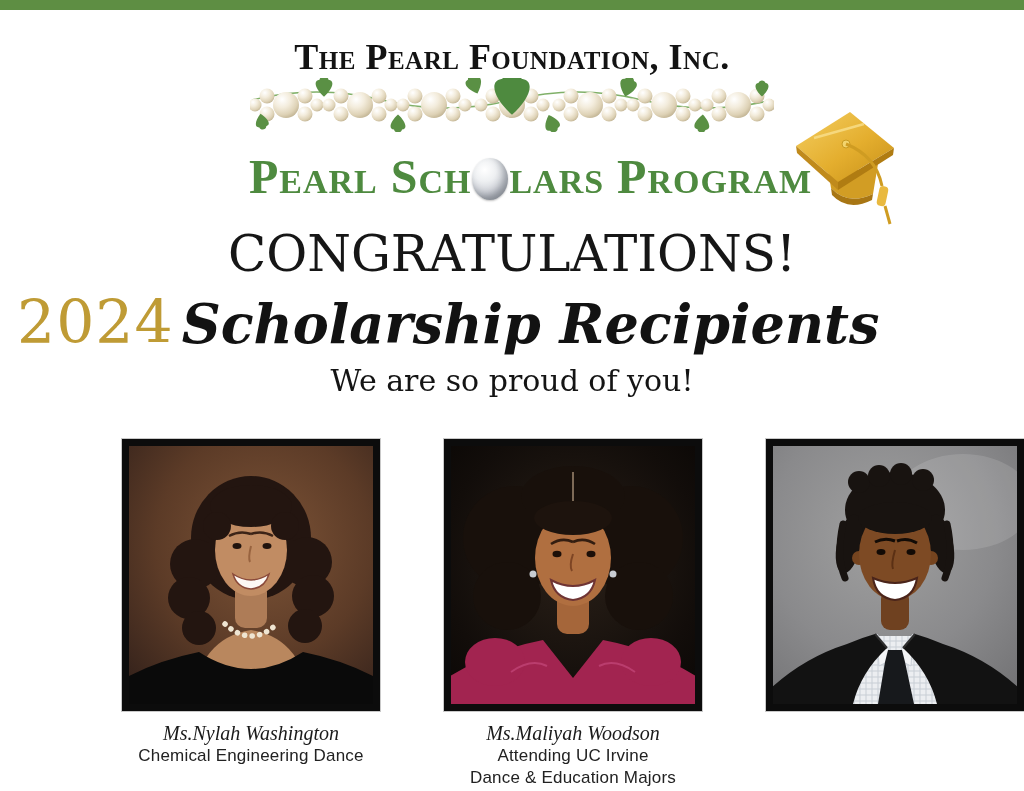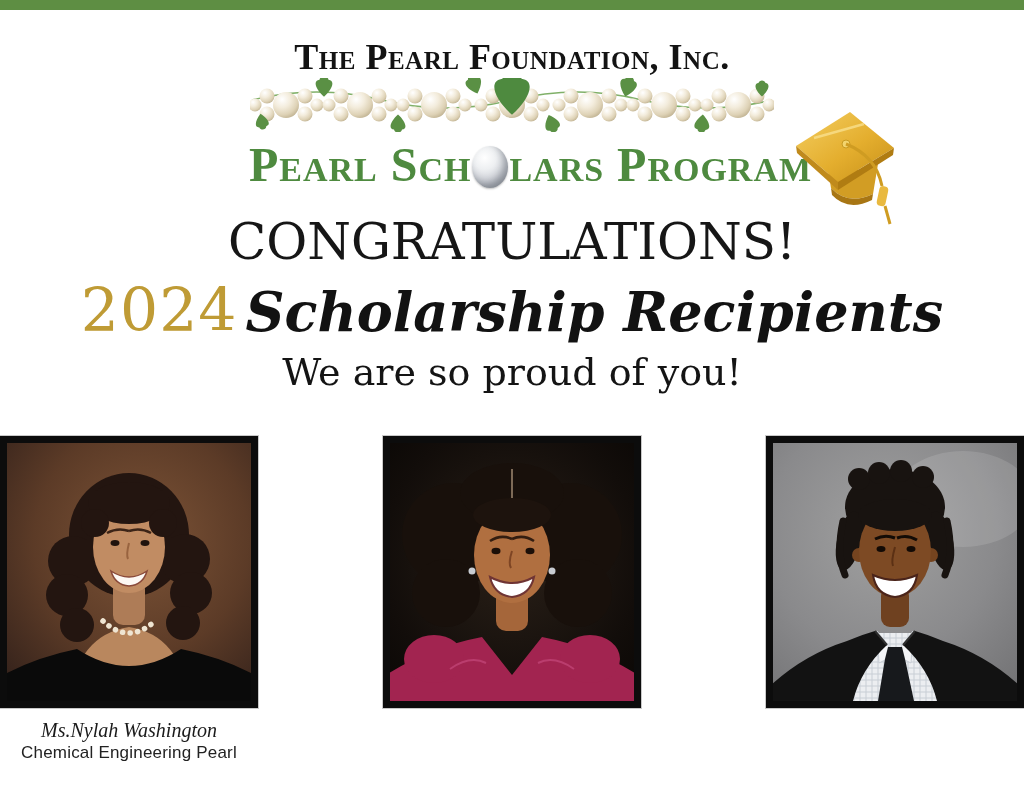--- a/index.html
+++ b/index.html
@@ -13,55 +13,55 @@
   .org-name {
     margin:28px 0 0; text-align:center;
     font-variant:small-caps; font-weight:700; font-size:36px; line-height:1.1;
     letter-spacing:0.5px; color:#131313;
     font-family:"Liberation Serif", serif;
   }
 
   .pearl-band { width:524px; height:54px; margin:0 auto; display:block; }
 
   .program {
-    margin:8px 0 0; text-align:center;
+    margin:20px 0 0; text-align:center;
     font-variant:small-caps; font-weight:700; font-size:48px; line-height:1.05;
     letter-spacing:1px; color:#4e8a3f;
     font-family:"Liberation Serif", serif;
     padding-left:37px;
   }
   .pearl-o {
     display:inline-block; width:36px; height:42px; border-radius:50%;
     background: radial-gradient(circle at 35% 28%, #ffffff 0%, #eef0f2 30%, #c9ccd3 65%, #93979f 100%);
     box-shadow: inset -4px -5px 7px rgba(85,90,100,.45), 0 1px 2px rgba(0,0,0,.25);
     vertical-align:-7px; margin:0 1px;
   }
 
   .grad-cap { position:absolute; left:786px; top:100px; width:118px; height:126px; }
 
   .congrats {
     margin:26px 0 12px; text-align:center;
     font-family:"DejaVu Serif", serif; font-weight:500;
     font-size:50px; line-height:1.04; letter-spacing:0; color:#161616;
   }
-  .recipients-line { text-align:center; margin-top:0; line-height:1; white-space:nowrap; }
+  .recipients-line { margin-top:0; line-height:1; white-space:nowrap;padding-left:17px; }
   .year {
     font-family:"DejaVu Serif", serif; font-size:60px; font-weight:500;
     color:#bf9b35; letter-spacing:1px; vertical-align:baseline;
   }
   .subtitle-script {
     font-family:"DejaVu Serif", serif; font-style:italic; font-weight:700;
     font-size:54px; color:#121212; margin-left:8px;
   }
   .proud {
     text-align:center; margin-top:12px;
-    font-family:"DejaVu Serif", serif; font-size:38px; color:#141414; line-height:1.1;
-  }
-
-  .photos { display:flex; justify-content:space-between; gap:64px; margin-top:42px; }
+    font-family:"DejaVu Serif", serif; font-size:30px; color:#141414; line-height:1.1;
+  }
+
+  .photos { display:flex; justify-content:flex-end; gap:64px; margin-top:42px;margin-left:26px; }
   .card { margin:0; width:258px; }
   .frame {
     width:258px; height:272px; border:7px solid #0c0c0c; outline:1px solid #c9c9c9;
     background:#444;
   }
   .frame svg { display:block; width:100%; height:100%; }
   figcaption { text-align:center; margin-top:11px; }
   .name {
     font-family:"Liberation Serif", serif; font-style:italic; font-weight:500;
     font-size:20px; color:#1a1a1a; line-height:1.15;
@@ -180,21 +180,21 @@
           <ellipse cx="108" cy="100" rx="4.5" ry="3" fill="#20130d"></ellipse>
           <ellipse cx="138" cy="100" rx="4.5" ry="3" fill="#20130d"></ellipse>
           <path d="M122,100 q-3,12 -1,16" stroke="#98633f" stroke-width="2" fill="none"></path>
           <path d="M104,128 Q122,140 140,128 Q136,142 122,143 Q108,142 104,128 Z" fill="#fdf8f4" stroke="#8a4a3a" stroke-width="1.5"></path>
           <path d="M-4,258 L-4,232 Q30,214 70,206 Q122,240 174,206 Q214,214 248,232 L248,258 Z" fill="#0a0a0a"></path>
           <path d="M96,178 Q122,202 148,178" stroke="#efe5d2" stroke-width="5.5" stroke-dasharray="0.1 7.5" stroke-linecap="round" fill="none"></path>
         </svg>
       </div>
       <figcaption>
         <div class="name">Ms.Nylah Washington</div>
-        <div class="cap-line">Chemical Engineering Pearl</div>
+        <div class="cap-line">Chemical Engineering Dance</div>
       </figcaption>
     </figure>
 
     <figure class="card">
       <div class="frame">
         <svg viewBox="0 0 244 258" preserveAspectRatio="none" xmlns="http://www.w3.org/2000/svg">
           <defs>
             <radialGradient id="bg2" cx="50%" cy="45%" r="75%">
               <stop offset="0%" stop-color="#2a2018"></stop>
               <stop offset="70%" stop-color="#120d0a"></stop>
@@ -220,20 +220,25 @@
           <path d="M122,108 q-4,12 -1,17" stroke="#7e4524" stroke-width="2" fill="none"></path>
           <path d="M100,134 Q122,146 144,134 Q140,152 122,154 Q104,152 100,134 Z" fill="#ffffff" stroke="#6f3434" stroke-width="2"></path>
           <circle cx="82" cy="128" r="3.5" fill="#c8ccd2"></circle>
             <circle cx="162" cy="128" r="3.5" fill="#c8ccd2"></circle>
           <path d="M-4,258 L-4,232 Q40,204 92,194 L122,232 L152,194 Q204,204 248,232 L248,258 Z" fill="#a22450"></path>
           <ellipse cx="44" cy="216" rx="30" ry="24" fill="#a22450"></ellipse>
           <ellipse cx="200" cy="216" rx="30" ry="24" fill="#a22450"></ellipse>
           <path d="M60,226 q20,-14 36,-6 M184,226 q-20,-14 -36,-6" stroke="#c4487a" stroke-width="2" fill="none" opacity="0.7"></path>
         </svg>
       </div>
+      <figcaption>
+        <div class="name">Ms.Maliyah Woodson</div>
+        <div class="cap-line">Attending UC Irvine</div>
+        <div class="cap-line">Dance &amp; Education Majors</div>
+      </figcaption>
     </figure>
 
     <figure class="card">
       <div class="frame">
         <svg viewBox="0 0 244 258" preserveAspectRatio="none" xmlns="http://www.w3.org/2000/svg">
           <defs>
             <radialGradient id="bg3" cx="45%" cy="35%" r="85%">
               <stop offset="0%" stop-color="#a0a0a0"></stop>
               <stop offset="55%" stop-color="#8a8a8c"></stop>
               <stop offset="100%" stop-color="#707072"></stop>

